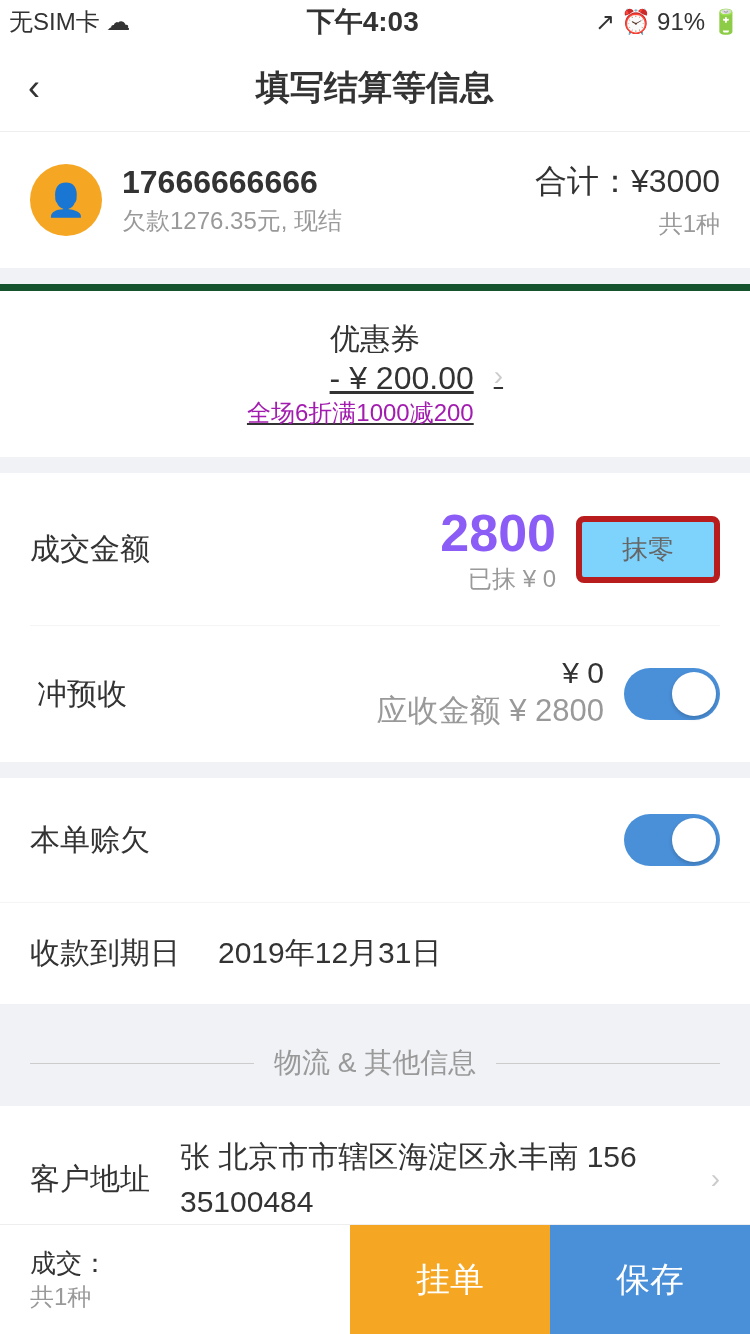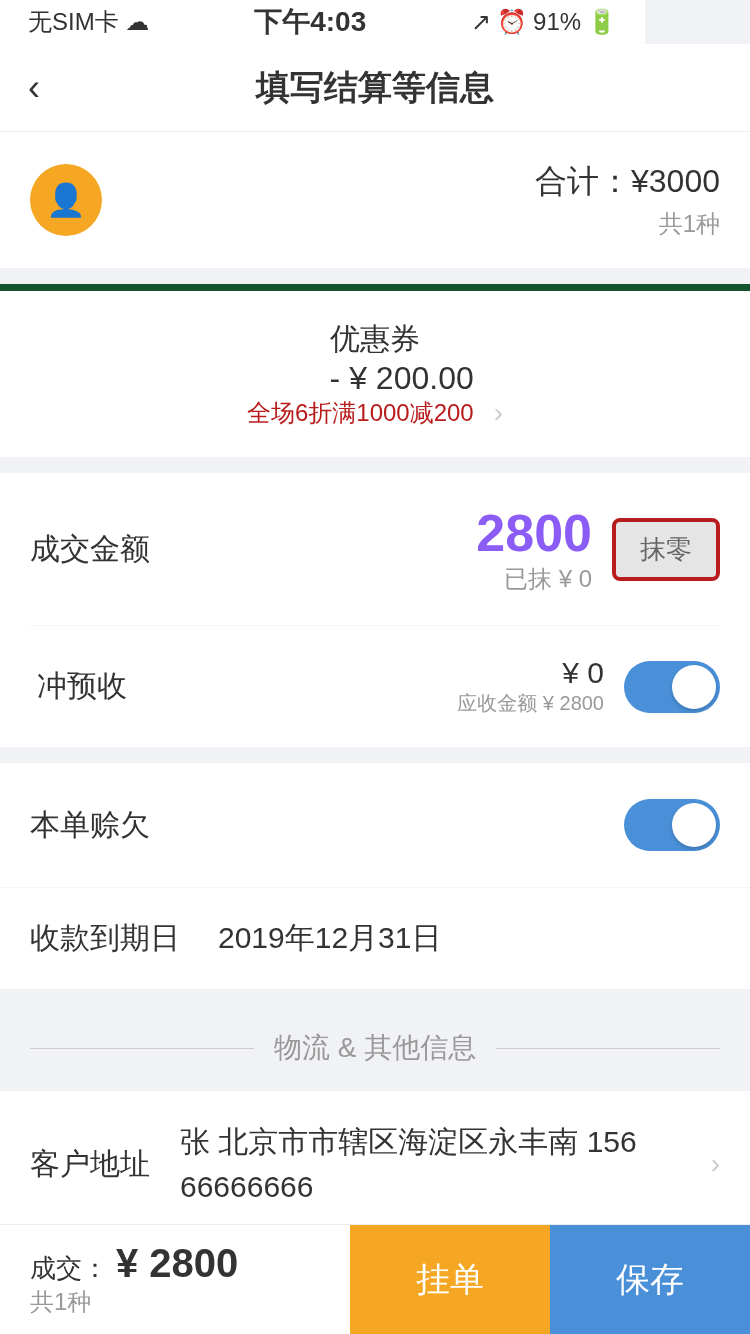--- a/index.html
+++ b/index.html
@@ -9,27 +9,27 @@
       min-height: 1334px;
       font-family: -apple-system, 'PingFang SC', 'Helvetica Neue', Arial, sans-serif;
       background: #f0f2f5;
       color: #333;
       font-size: 28px;
       position: relative;
     }
 
     
     .status-bar {
-      width: 645px;
+      width: 750px;
       height: 44px;
       background: #fff;
       display: flex;
       align-items: center;
       justify-content: space-between;
-      padding: 0 28px;
+      padding: 0 9px;
       font-size: 24px;
       font-weight: 500;
     }
     .status-left { display: flex; align-items: center; gap: 8px; }
     .status-center { font-size: 28px; font-weight: 600; }
     .status-right { display: flex; align-items: center; gap: 6px; font-size: 24px; }
 
     
     .nav-bar {
       width: 750px;
@@ -98,23 +98,23 @@
     .coupon-row {
       display: flex;
       align-items: center;
       justify-content: space-between;
       padding: 28px 30px;
       background: #fff;
       border-top: 7px solid #14532d;
       flex-direction: column;
     }
     .coupon-label { font-size: 30px; color: #333; }
-    .coupon-right { display: flex; align-items: flex-end; gap: 20px; }
+    .coupon-right { display: flex; align-items: flex-start; gap: 20px; text-decoration: underline; }
     .coupon-discount { font-size: 32px; color: #333; font-weight: 500; }
-    .coupon-sub { font-size: 24px; color: #b91c1c; }
+    .coupon-sub { font-size: 24px; color: #a21caf; }
     .chevron { font-size: 28px; color: #ccc; }
 
     
     .section-divider {
       height: 16px;
       background: #f0f2f5;
     }
 
     
     .amount-section {
@@ -127,41 +127,41 @@
       justify-content: space-between;
       padding: 30px 0;
       border-bottom: 1px solid #f5f5f5;
     }
     .amount-row:last-child { border-bottom: none; }
     .amount-label { font-size: 30px; color: #333; }
     .amount-right { display: flex; align-items: center; gap: 20px; }
     .amount-value { font-size: 52px; color: #8b5cf6; font-weight: 600; }
     .amount-sub { font-size: 24px; color: #999; }
     .round-btn {
-      border: 4px solid #b91c1c;
+      border: 6px solid #b91c1c;
       border-radius: 8px;
-      padding: 10px 24px;
+      padding: 10px 40px;
       font-size: 26px;
       color: #666;
-      background: #e5e5e5;
+      background: #7dd3fc;
       cursor: pointer;
     }
 
     
     .prepay-row {
       display: flex;
       align-items: center;
       justify-content: space-between;
       padding: 30px 0;
       margin-left: 7px;
     }
     .prepay-left { flex: 1; }
     .prepay-label { font-size: 30px; color: #333; }
     .prepay-amount { font-size: 30px; color: #333; font-weight: 500; text-align: right; }
-    .prepay-sub { font-size: 20px; color: #999; text-align: right; }
+    .prepay-sub { font-size: 31px; color: #999; text-align: right; }
     .prepay-right { display: flex; flex-direction: column; align-items: flex-end; margin-right: 20px; }
 
     
     .toggle {
       width: 96px;
       height: 52px;
       border-radius: 26px;
       background: #4a90d9;
       position: relative;
       cursor: pointer;
@@ -284,20 +284,24 @@
 </div>
 
 <div class="content">
 
   <div class="card">
     <div class="customer-row">
       <div class="customer-left">
         <div class="avatar">
           <span>👤</span>
         </div>
+        <div>
+          <div class="customer-name">17666666666</div>
+          <div class="customer-sub">欠款1276.35元, 现结</div>
+        </div>
       </div>
       <div class="customer-right">
         <div class="total-amount">合计：¥3000</div>
         <div class="total-sub">共1种</div>
       </div>
     </div>
   </div>
 
   <div class="coupon-row">
     <div class="coupon-label">优惠券</div>
@@ -352,31 +356,30 @@
   <div class="section-divider"></div>
 
   <div class="logistics-header">
     <div class="logistics-line"></div>
     <div class="logistics-text">物流 &amp; 其他信息</div>
     <div class="logistics-line"></div>
   </div>
 
   <div class="address-row">
     <div class="address-label">客户地址</div>
-    <div class="address-value">张 北京市市辖区海淀区永丰南 156 66666666</div>
+    <div class="address-value">张 北京市市辖区海淀区永丰南 156 35100484</div>
     <div class="chevron">›</div>
   </div>
 
   <div style="height: 200px; background: #f0f2f5;"></div>
 
 </div>
 
 <div class="bottom-bar">
   <div class="bottom-summary">
     <div style="display:flex; align-items:baseline; gap:8px;">
       <span class="bottom-deal">成交：</span>
-      <span class="bottom-amount">¥ 2800</span>
     </div>
     <div class="bottom-count">共1种</div>
   </div>
   <button class="bottom-btn btn-pending">挂单</button>
   <button class="bottom-btn btn-save">保存</button>
 </div>
 
 </body></html>

